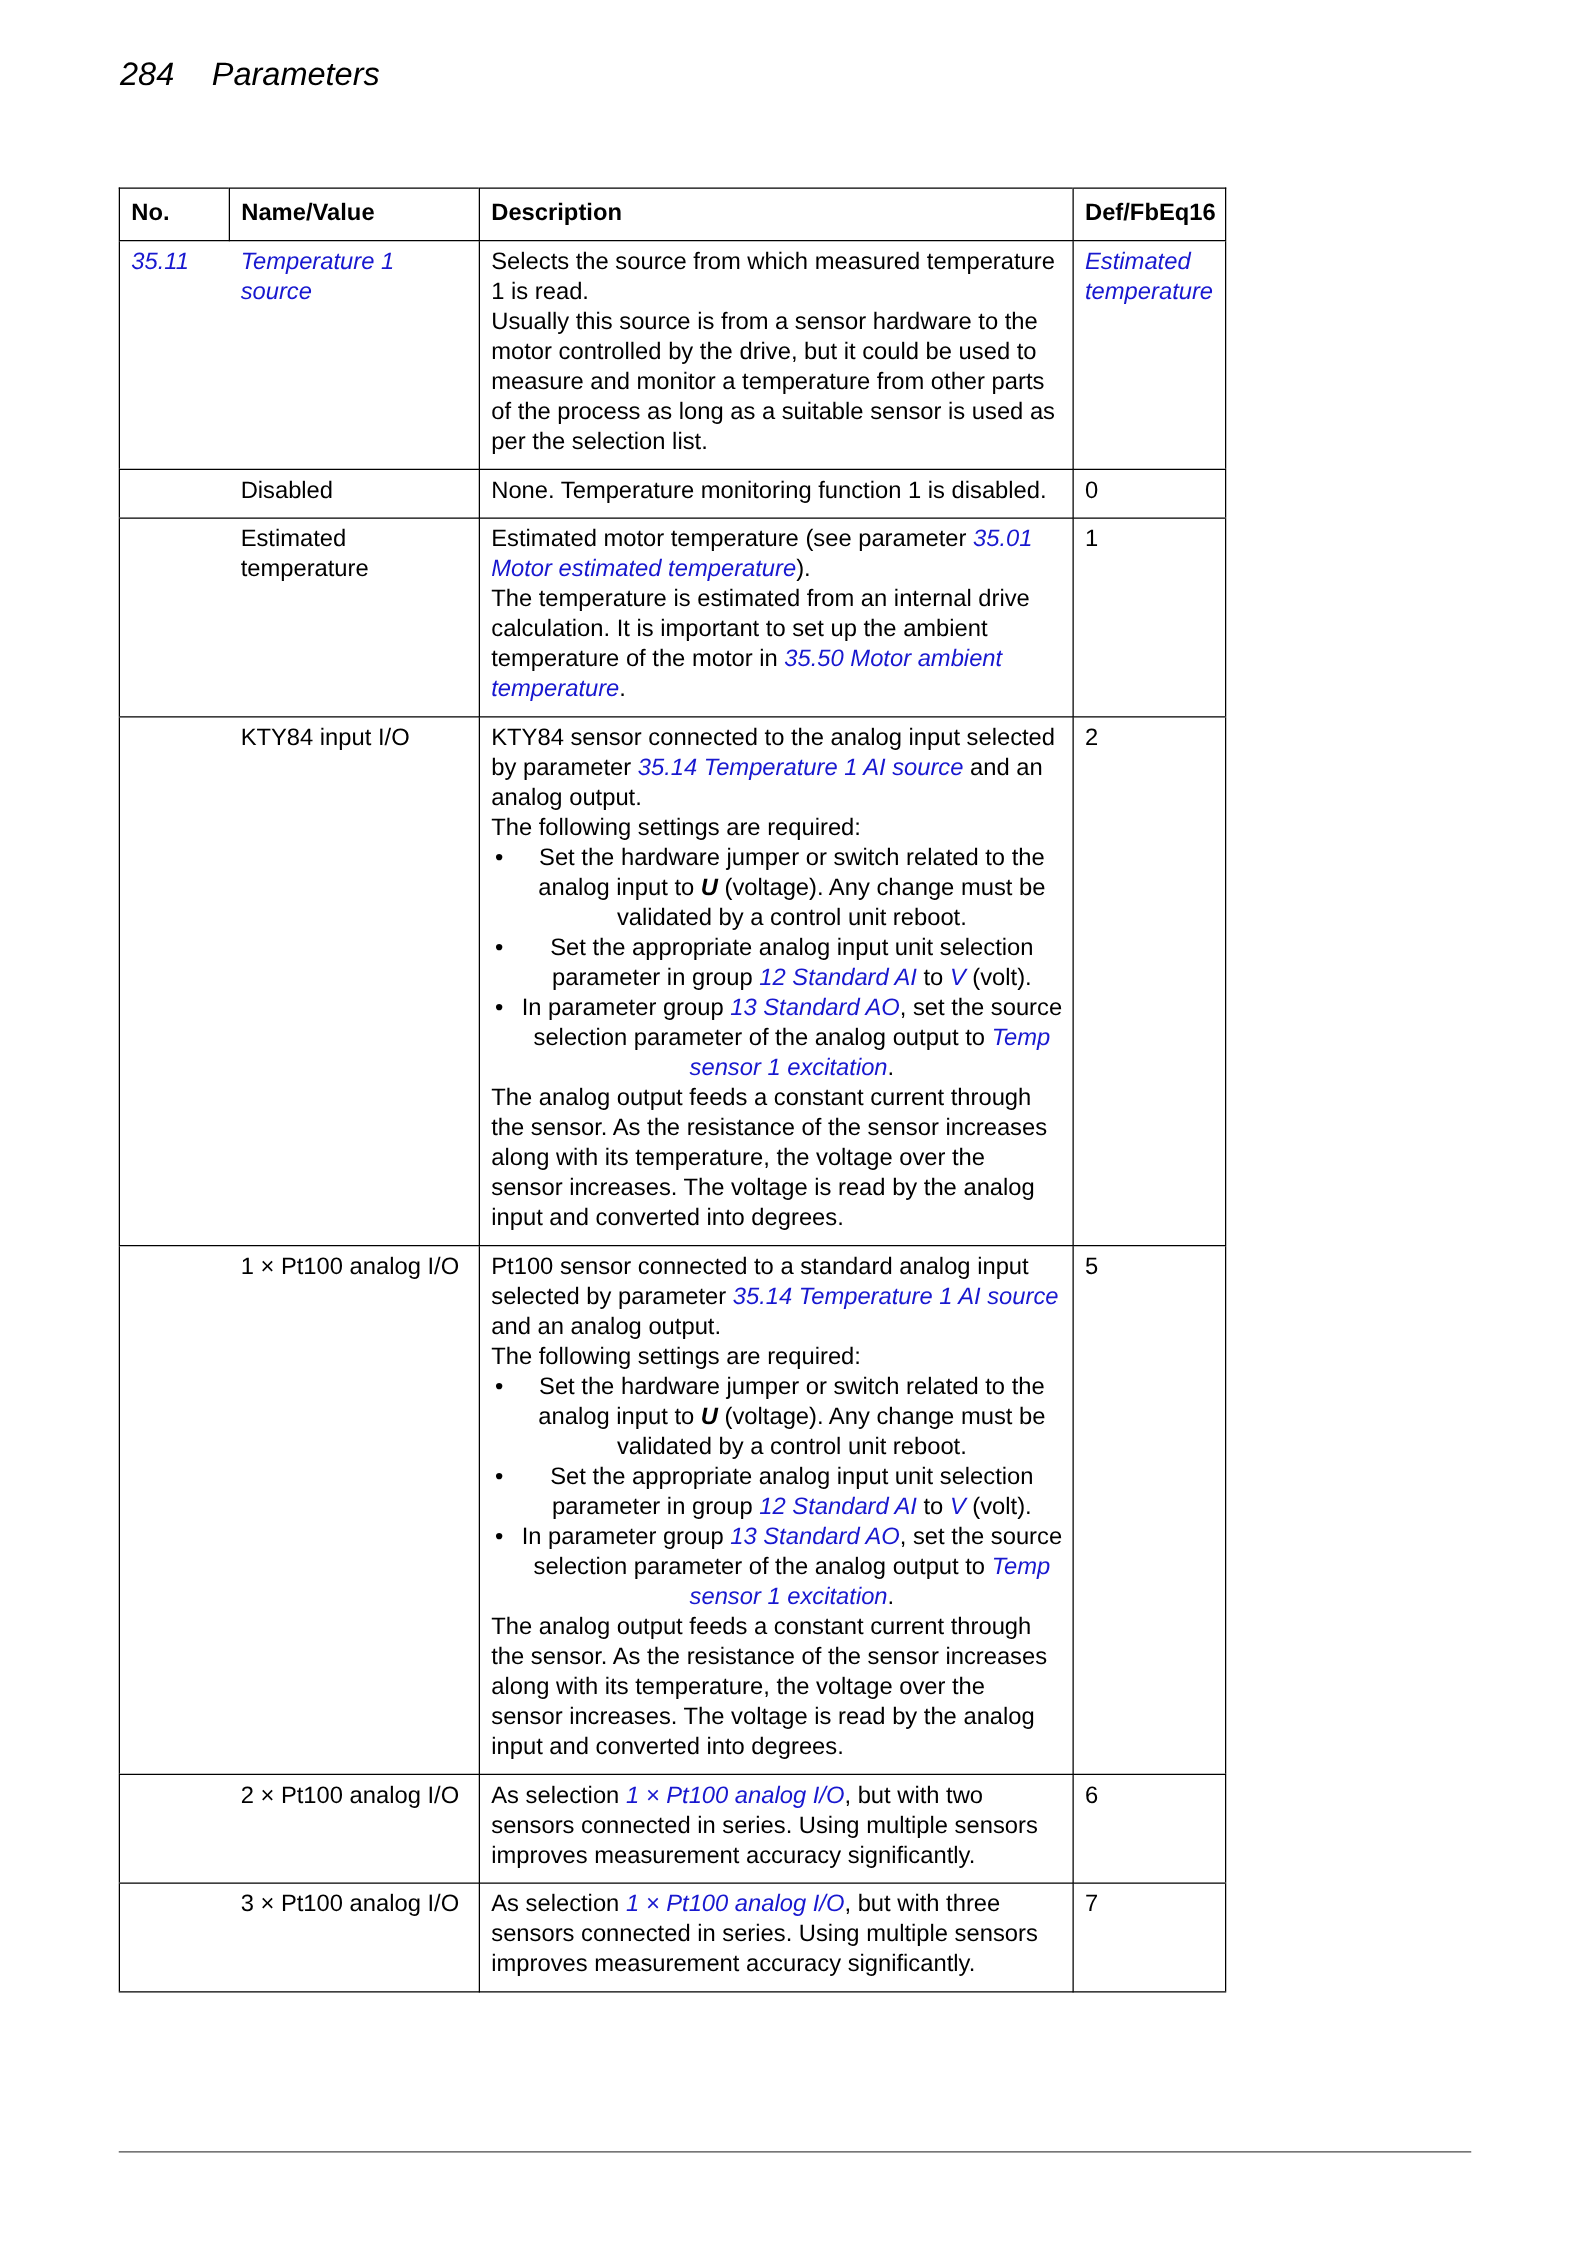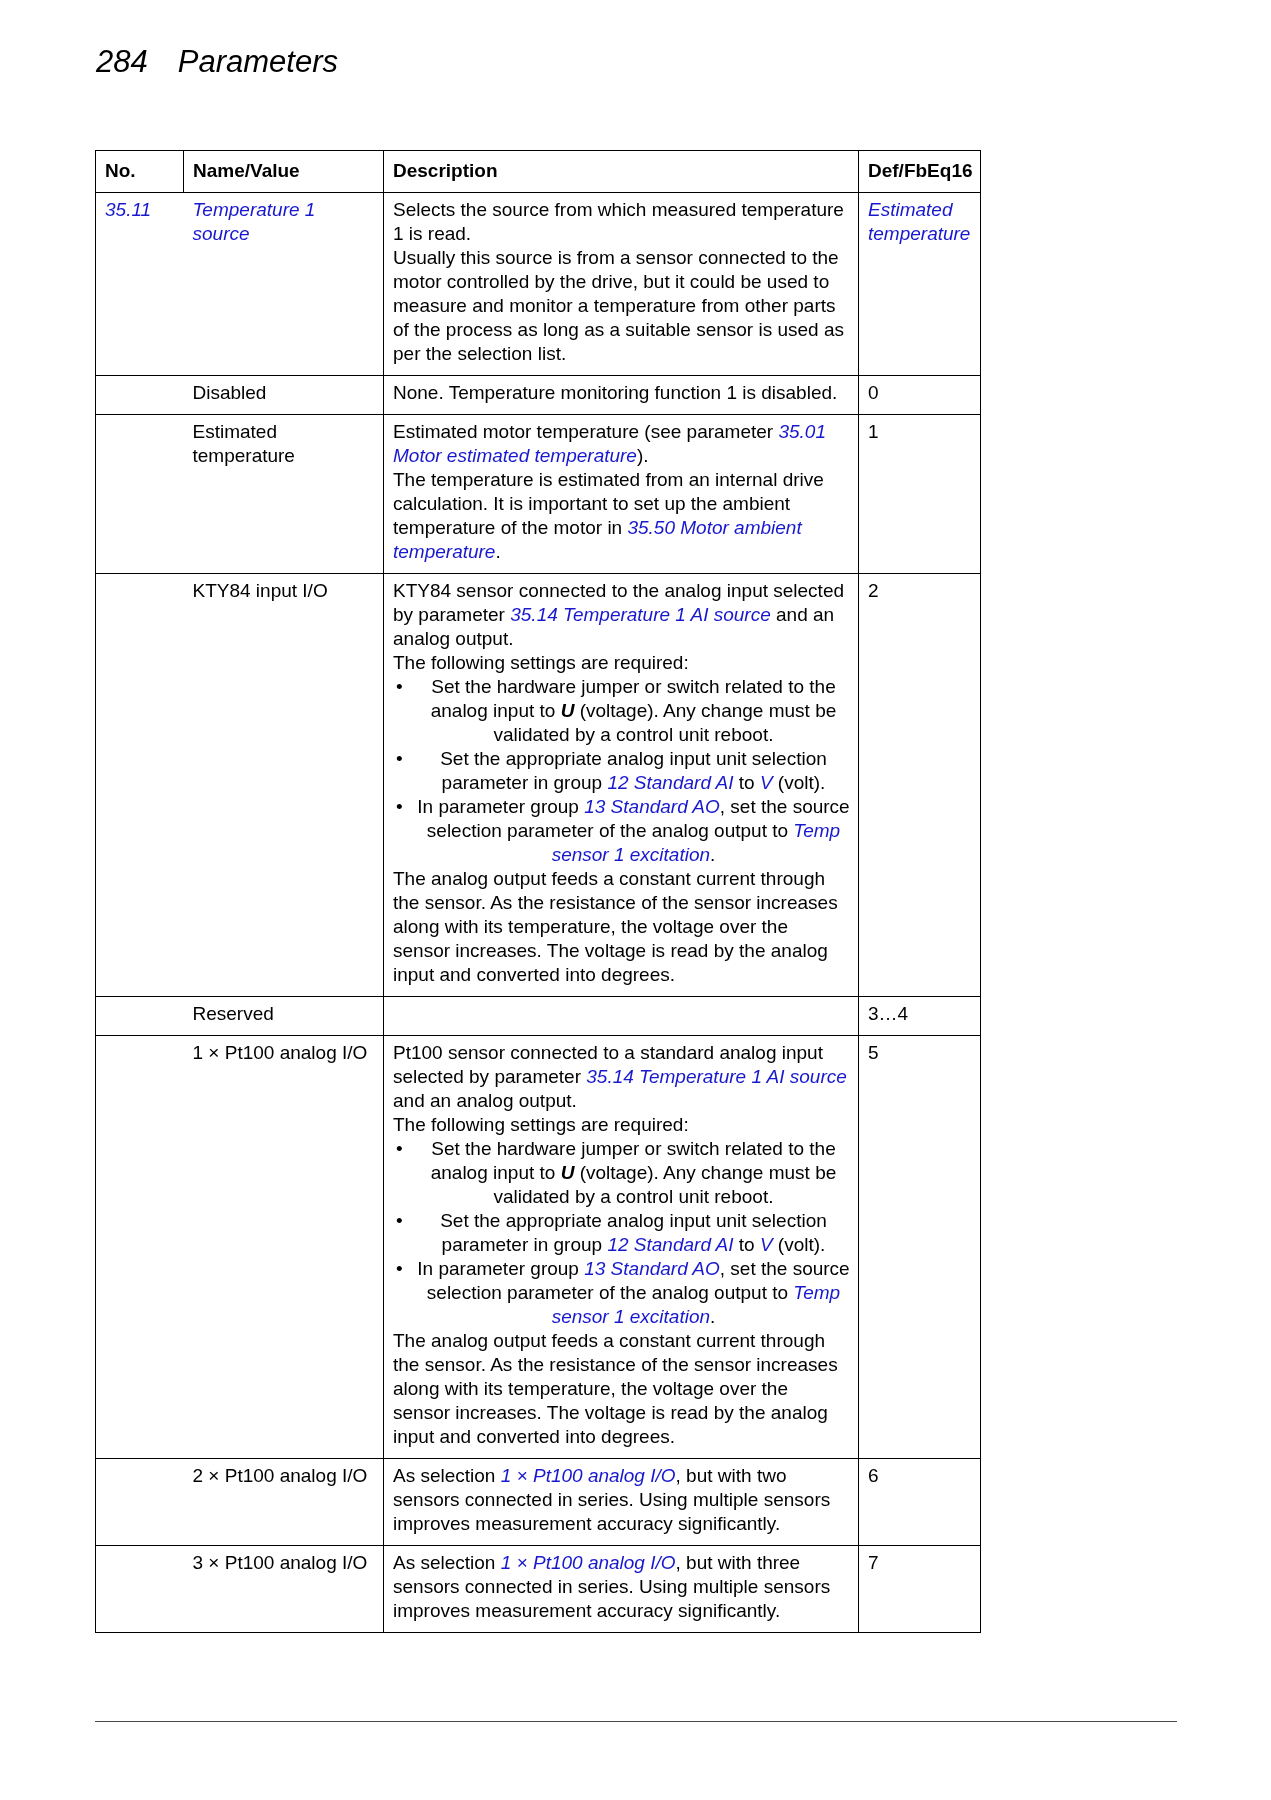--- a/index.html
+++ b/index.html
@@ -5,21 +5,21 @@
   :root{ --link-color:#1818cf; }
   *{ box-sizing:border-box; }
   html,body{ margin:0; padding:0; background:#ffffff; }
   body{
     width:1271px; height:1800px; position:relative;
     font-family:"Liberation Sans","DejaVu Sans",sans-serif;
     color:#000;
   }
   .page-header{
     position:absolute; left:96px; top:44px;
-    font-size:31px; font-style:italic; color:#000;
+    font-size:26px; font-style:italic; color:#000;
   }
   .page-number{ margin-right:30px; }
   .param-table{
     position:absolute; left:95px; top:150px;
     width:885px; table-layout:fixed;
     border-collapse:collapse; border:1.6px solid #000;
     font-size:19px; line-height:24px;
   }
   col.w-no{ width:88px; }
   col.w-name{ width:200px; }
@@ -68,21 +68,21 @@
         <th class="col-desc">Description</th>
         <th class="col-def">Def/FbEq16</th>
       </tr>
     </thead>
     <tbody>
         <tr class="row-param">
           <td class="col-no"><span class="seg-link">35.11</span></td>
           <td class="col-name"><span class="seg-link">Temperature 1 source</span></td>
           <td class="col-desc">
             <div class="para"><span>Selects the source from which measured temperature 1 is read.</span></div>
-            <div class="para"><span>Usually this source is from a sensor connected to the motor controlled by the drive, but it could be used to measure and monitor a temperature from other parts of the process as long as a suitable sensor is used as per the selection list.</span></div>
+            <div class="para"><span>Usually this source is from a sensor hardware to the motor controlled by the drive, but it could be used to measure and monitor a temperature from other parts of the process as long as a suitable sensor is used as per the selection list.</span></div>
           </td>
           <td class="col-def"><span class="seg-link">Estimated temperature</span></td>
         </tr>
         <tr class="row-value">
           <td class="col-no"></td>
           <td class="col-name"><span>Disabled</span></td>
           <td class="col-desc">
             <div class="para"><span>None. Temperature monitoring function 1 is disabled.</span></div>
           </td>
           <td class="col-def"><span>0</span></td>
@@ -110,26 +110,20 @@
               <span class="bullet-marker">•</span>
               <span class="bullet-body"><span>Set the appropriate analog input unit selection parameter in group </span><span class="seg-link">12 Standard AI</span><span> to </span><span class="seg-link">V</span><span> (volt).</span></span>
             </div>
             <div class="bullet">
               <span class="bullet-marker">•</span>
               <span class="bullet-body"><span>In parameter group </span><span class="seg-link">13 Standard AO</span><span>, set the source selection parameter of the analog output to </span><span class="seg-link">Temp sensor 1 excitation</span><span>.</span></span>
             </div>
             <div class="para"><span>The analog output feeds a constant current through the sensor. As the resistance of the sensor increases along with its temperature, the voltage over the sensor increases. The voltage is read by the analog input and converted into degrees.</span></div>
           </td>
           <td class="col-def"><span>2</span></td>
-        </tr>
-        <tr class="row-value">
-          <td class="col-no"></td>
-          <td class="col-name"><span>Reserved</span></td>
-          <td class="col-desc"></td>
-          <td class="col-def"><span>3…4</span></td>
         </tr>
         <tr class="row-value">
           <td class="col-no"></td>
           <td class="col-name"><span>1 × Pt100 analog I/O</span></td>
           <td class="col-desc">
             <div class="para"><span>Pt100 sensor connected to a standard analog input selected by parameter </span><span class="seg-link">35.14 Temperature 1 AI source</span><span> and an analog output.</span></div>
             <div class="para"><span>The following settings are required:</span></div>
             <div class="bullet">
               <span class="bullet-marker">•</span>
               <span class="bullet-body"><span>Set the hardware jumper or switch related to the analog input to </span><span class="seg-bi">U</span><span> (voltage). Any change must be validated by a control unit reboot.</span></span>

